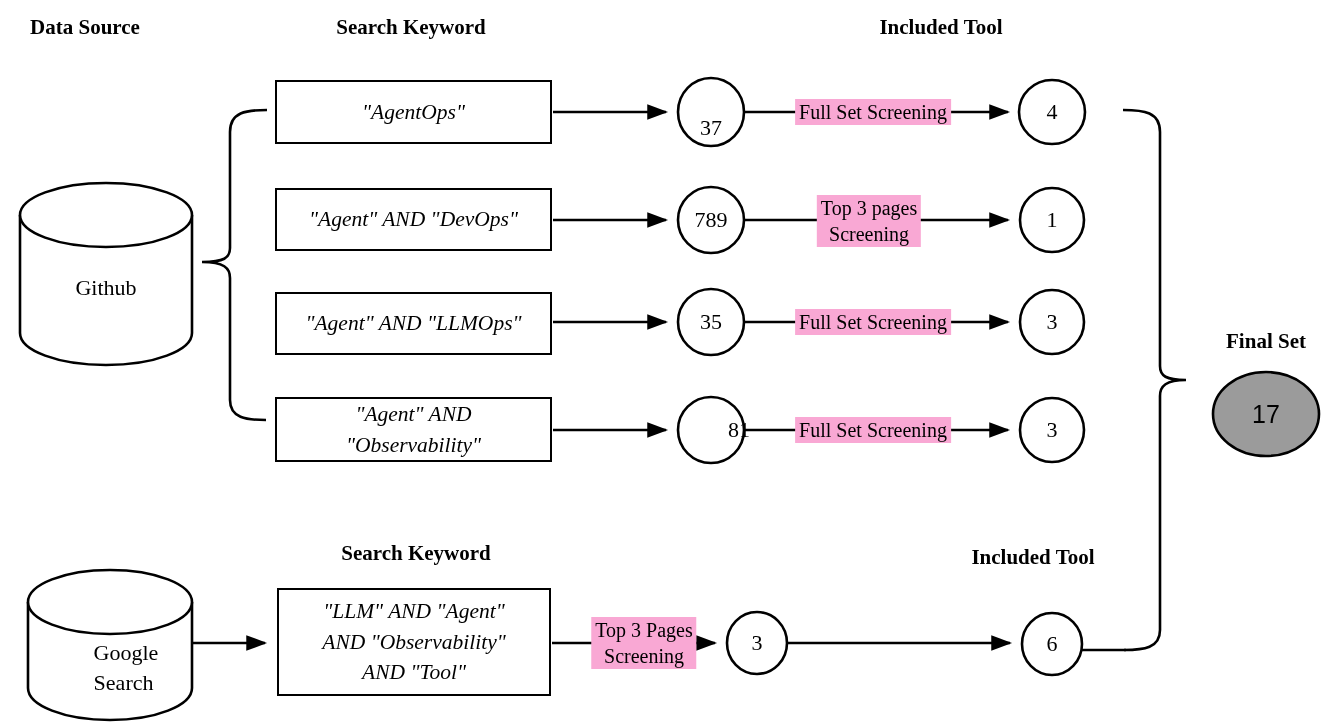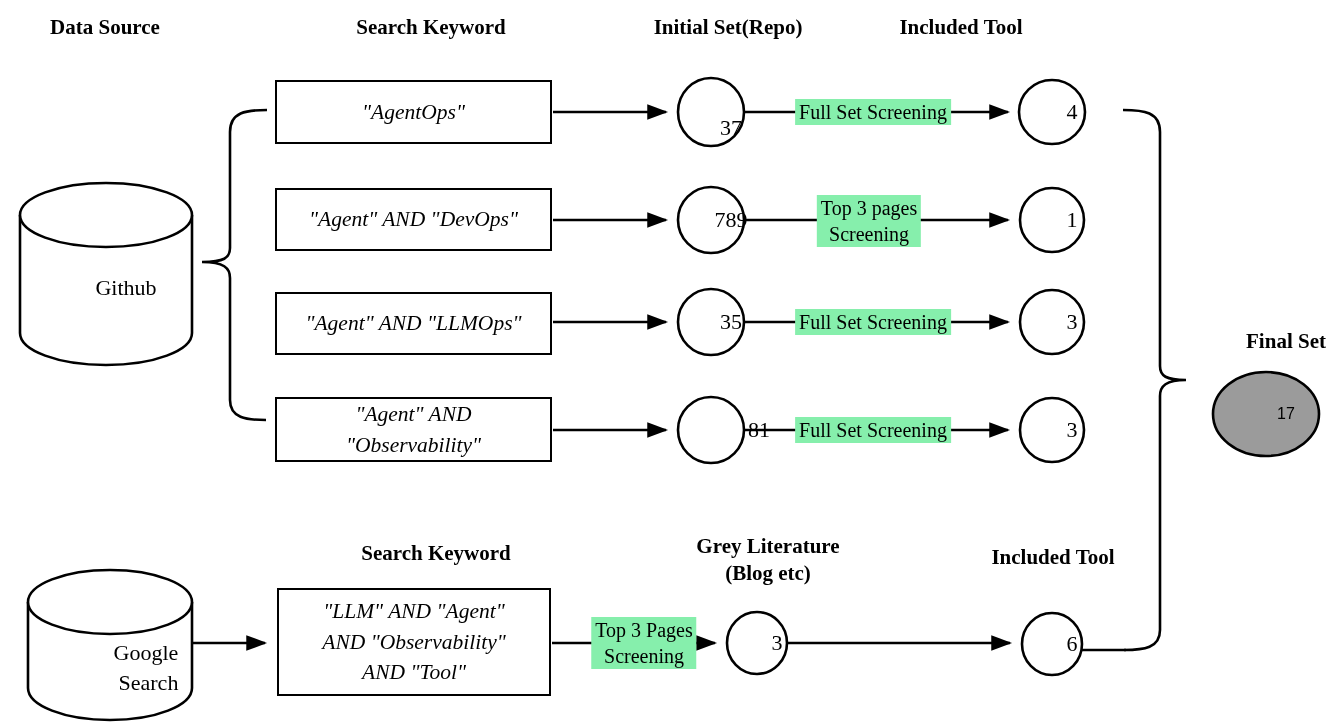--- a/index.html
+++ b/index.html
@@ -1,34 +1,34 @@
 <!DOCTYPE html>
 <html><head>
 <meta charset="utf-8">
 <style>
   html,body{margin:0;padding:0;background:#fff;}
   .canvas{
     position:relative;width:1327px;height:726px;background:#fff;
     font-family:"Liberation Serif", serif;color:#000;overflow:hidden;
   }
   svg.layer{position:absolute;left:0;top:0;width:1327px;height:726px;}
-  .abs{position:absolute;transform:translate(-50%,-50%);white-space:nowrap;margin-left:20px;}
+  .abs{position:absolute;transform:translate(-50%,-50%);white-space:nowrap;}
   .hdr{font-weight:bold;font-size:21px;text-align:center;line-height:1.28;}
   .kbox{
     position:absolute;border:2.6px solid #000;background:#fff;
     display:flex;flex-direction:column;align-items:center;justify-content:center;
     font-style:italic;font-size:21.5px;line-height:1.42;text-align:center;
   }
   .edge-label{
-    position:absolute;transform:translate(-50%,-50%);background:#86efac;
+    position:absolute;transform:translate(-50%,-50%);background:#f9a8d4;
     font-size:20px;line-height:1.3;text-align:center;padding:0 4px;white-space:nowrap;
   }
   .num{font-size:22px;}
-  .cyl-label{font-size:22px;text-align:right;line-height:1.35;}
-  .final-num{font-family:"Liberation Sans", sans-serif;font-size:16px;}
+  .cyl-label{font-size:22px;text-align:left;line-height:1.35;}
+  .final-num{font-family:"Liberation Sans", sans-serif;font-size:25px;}
 </style>
 </head>
 <body>
 
 <div class="canvas">
 
   <svg class="layer" viewBox="0 0 1327 726">
     <defs>
       <marker id="arrow" markerWidth="9" markerHeight="7" refX="7.2" refY="3" orient="auto" markerUnits="strokeWidth">
         <path d="M0,0 L8,3 L0,6 Z" fill="#000"></path>
@@ -77,28 +77,23 @@
     <ellipse cx="1052" cy="430" rx="32" ry="32" fill="#fff" stroke="#000" stroke-width="2.6"></ellipse>
 
     <ellipse cx="757" cy="643" rx="30" ry="31" fill="#fff" stroke="#000" stroke-width="2.6"></ellipse>
     <ellipse cx="1052" cy="644" rx="30" ry="31" fill="#fff" stroke="#000" stroke-width="2.6"></ellipse>
 
     <ellipse cx="1266" cy="414" rx="53" ry="42" fill="#9b9b9b" stroke="#000" stroke-width="2.6"></ellipse>
   </svg>
 
   <div class="abs hdr" style="left:85px;top:27px;">Data Source</div>
   <div class="abs hdr" style="left:411px;top:27px;">Search Keyword</div>
-  <div class="abs hdr" style="left:708px;top:27px;">Initial Set(Repo)</div>
   <div class="abs hdr" style="left:941px;top:27px;">Included Tool</div>
 
   <div class="abs hdr" style="left:416px;top:553px;">Search Keyword</div>
-  <div class="abs hdr" style="left:748px;top:560px;">
-    <div>Grey Literature</div>
-    <div>(Blog etc)</div>
-  </div>
   <div class="abs hdr" style="left:1033px;top:557px;">Included Tool</div>
   <div class="abs hdr" style="left:1266px;top:341px;">Final Set</div>
 
   <div class="abs cyl-label" style="left:106px;top:288px;">Github</div>
   <div class="abs cyl-label" style="left:126px;top:668px;">
     <div>Google</div>
     <div>Search</div>
   </div>
 
   <div class="kbox" style="left:275px;top:80px;width:273px;height:60px;">

